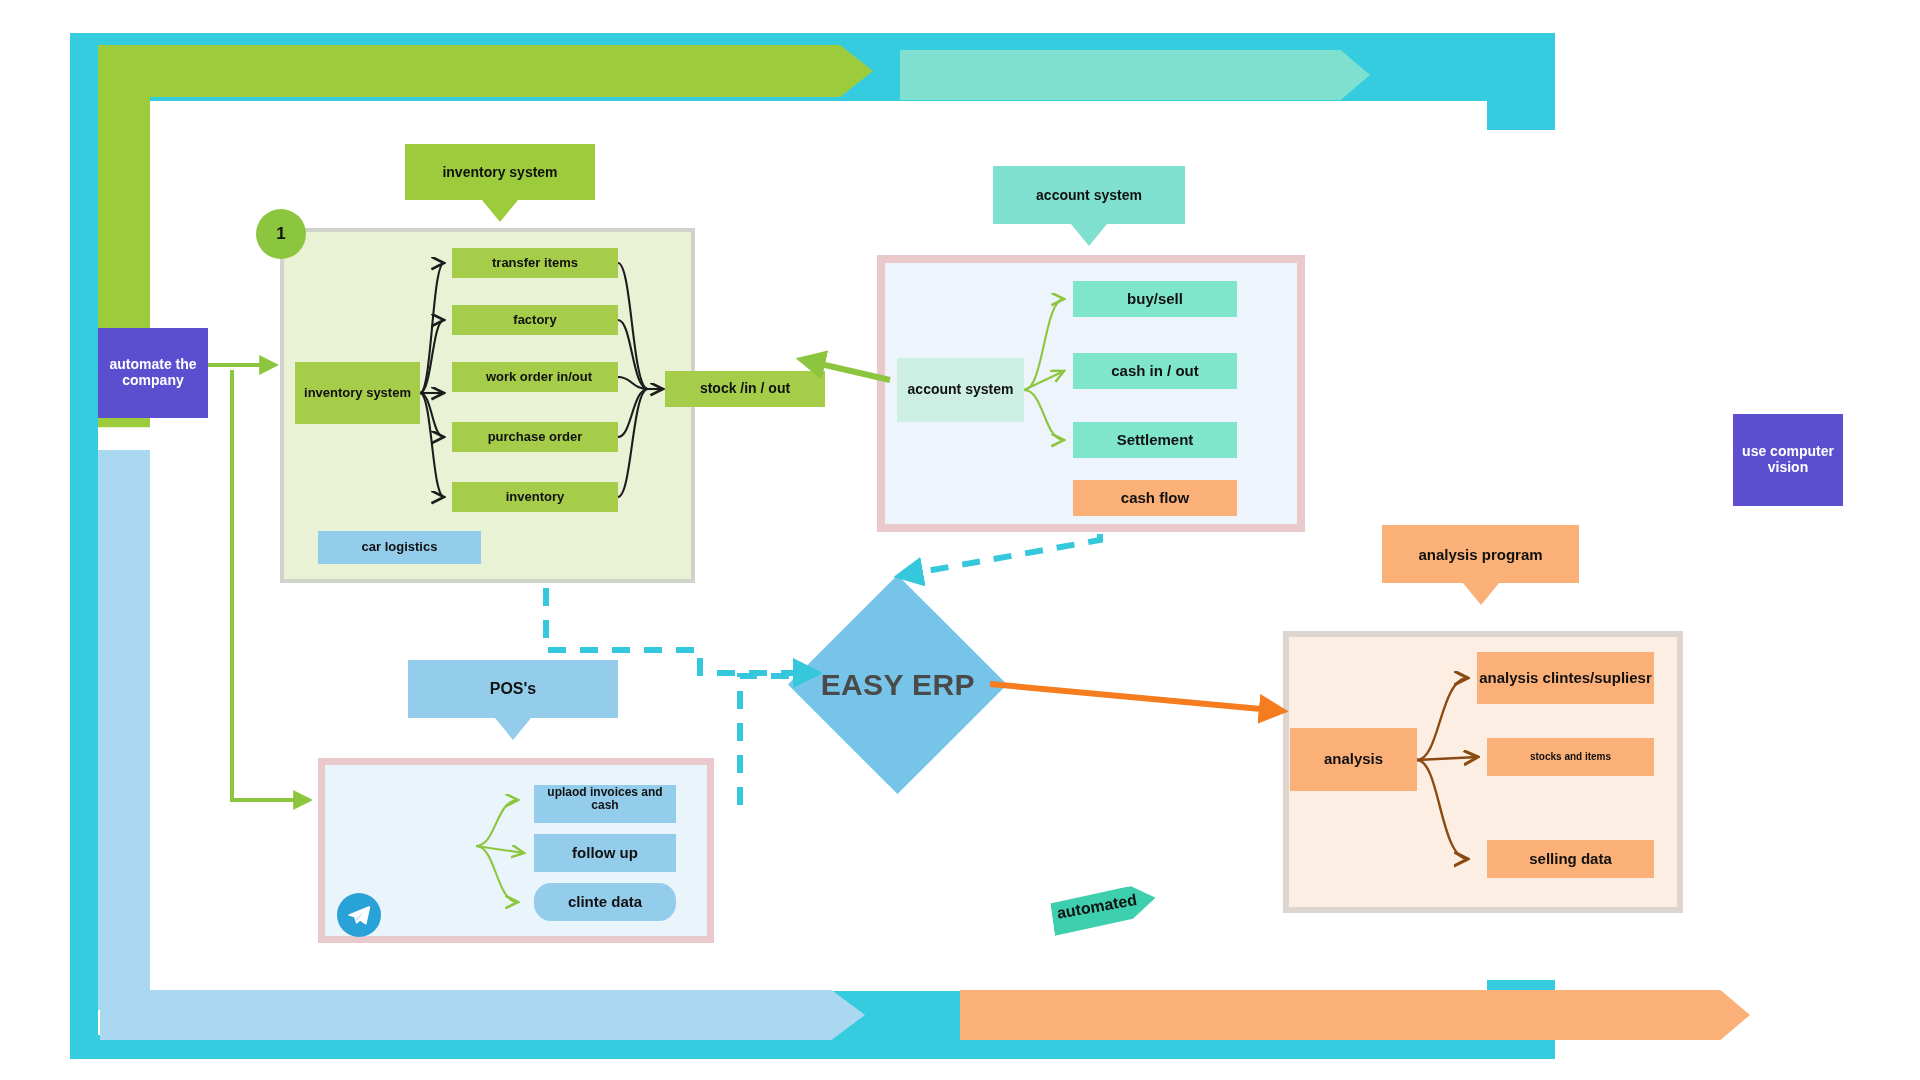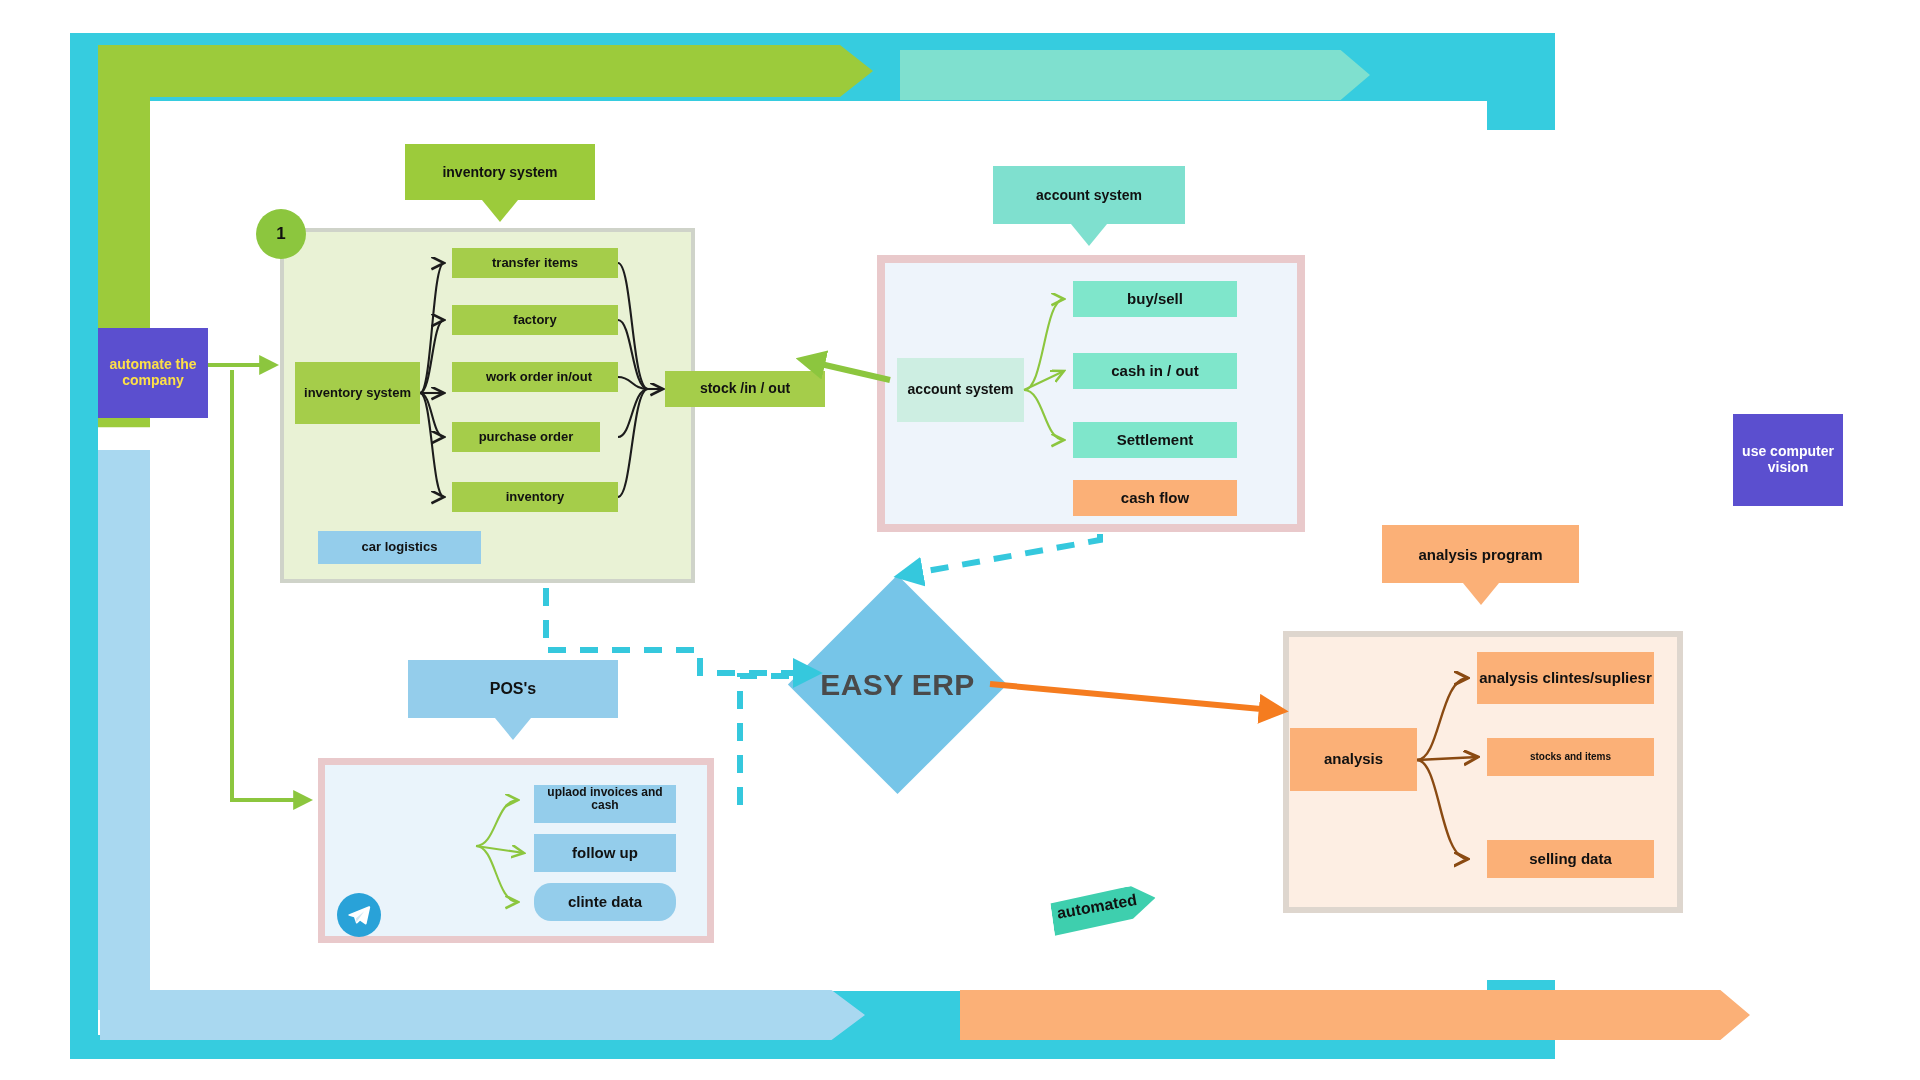--- a/index.html
+++ b/index.html
@@ -19,21 +19,21 @@
   .callout{position:absolute;}
   .callout .body{display:flex;align-items:center;justify-content:center;text-align:center;width:100%;height:100%;font-weight:bold;color:#111;}
   .callout .tail{position:absolute;left:50%;transform:translateX(-50%);width:0;height:0;border-left:18px solid transparent;border-right:18px solid transparent;}
 
   
   .panel{position:absolute;box-sizing:border-box;}
 
   svg.lines{position:absolute;left:0;top:0;width:1920px;height:1080px;pointer-events:none;}
 
   .diamond{position:absolute;background:#76c5e8;transform:rotate(45deg);}
-  .diamond-text{position:absolute;display:flex;align-items:center;justify-content:center;color:#4a4a4a;font-size:30px;font-weight:bold;letter-spacing:.4px;}
+  .diamond-text{position:absolute;display:flex;align-items:center;justify-content:flex-end;color:#4a4a4a;font-size:30px;font-weight:bold;letter-spacing:.4px;}
 
   .circlebadge{position:absolute;border-radius:50%;background:#8cc63e;display:flex;align-items:center;justify-content:center;color:#111;font-weight:bold;}
 
   .tgicon{position:absolute;border-radius:50%;background:#29a2d8;display:flex;align-items:center;justify-content:center;}
 
   .banner{position:absolute;background:#3ecfae;}
 </style>
 </head>
 <body>
 
@@ -55,21 +55,21 @@
   <div class="abs teal-arrow" style="left:900px;top:50px;width:470px;height:50px;clip-path:polygon(0 0,90% 0,90% -30%,100% 50%,90% 130%,90% 100%,0 100%);"></div>
 
   <div class="abs" style="left:150px;top:130px;width:1585px;height:850px;background:#fff;"></div>
   <div class="abs" style="left:1735px;top:130px;width:0px;height:0px;"></div>
 
   <div class="abs cyanframe" style="left:1725px;top:33px;width:0px;height:0px;"></div>
 
   <div class="abs blue-arrow" style="left:100px;top:990px;width:765px;height:50px;clip-path:polygon(0 0,93% 0,93% -30%,100% 50%,93% 130%,93% 100%,0 100%);"></div>
   <div class="abs orange-arrow" style="left:960px;top:990px;width:790px;height:50px;clip-path:polygon(0 0,94% 0,94% -30%,100% 50%,94% 130%,94% 100%,0 100%);"></div>
 
-  <div class="abs lbl" style="left:98px;top:328px;width:110px;height:90px;background:#5b4fcf;color:#fde047;font-size:14px;padding:4px;">
+  <div class="abs lbl" style="left:98px;top:328px;width:110px;height:90px;background:#5b4fcf;color:#ffffff;font-size:14px;padding:4px;">
     <span>automate the company</span>
   </div>
 
   <div class="abs lbl" style="left:1733px;top:414px;width:110px;height:92px;background:#5b4fcf;color:#fff;font-size:14px;padding:4px;">
     <span>use computer vision</span>
   </div>
 
   <div class="panel" style="left:280px;top:228px;width:415px;height:355px;background:#e9f2d5;border:4px solid #cfd3c9;"></div>
 
   <div class="circlebadge" style="left:256px;top:209px;width:50px;height:50px;font-size:17px;">
@@ -87,21 +87,21 @@
 
   <div class="abs lbl" style="left:452px;top:248px;width:166px;height:30px;background:#a5cd4a;font-size:13px;">
     <span>transfer items</span>
   </div>
   <div class="abs lbl" style="left:452px;top:305px;width:166px;height:30px;background:#a5cd4a;font-size:13px;">
     <span>factory</span>
   </div>
   <div class="abs lbl" style="left:452px;top:362px;width:166px;height:30px;background:#a5cd4a;font-size:13px;padding-left:8px;">
     <span>work order in/out</span>
   </div>
-  <div class="abs lbl" style="left:452px;top:422px;width:148px;height:30px;background:#a5cd4a;font-size:13px;">
+  <div class="abs lbl" style="left:452px;top:422px;width:166px;height:30px;background:#a5cd4a;font-size:13px;">
     <span>purchase order</span>
   </div>
   <div class="abs lbl" style="left:452px;top:482px;width:166px;height:30px;background:#a5cd4a;font-size:13px;">
     <span>inventory</span>
   </div>
 
   <div class="abs lbl" style="left:665px;top:371px;width:160px;height:36px;background:#a5cd4a;font-size:14px;">
     <span>stock /in / out</span>
   </div>
 

